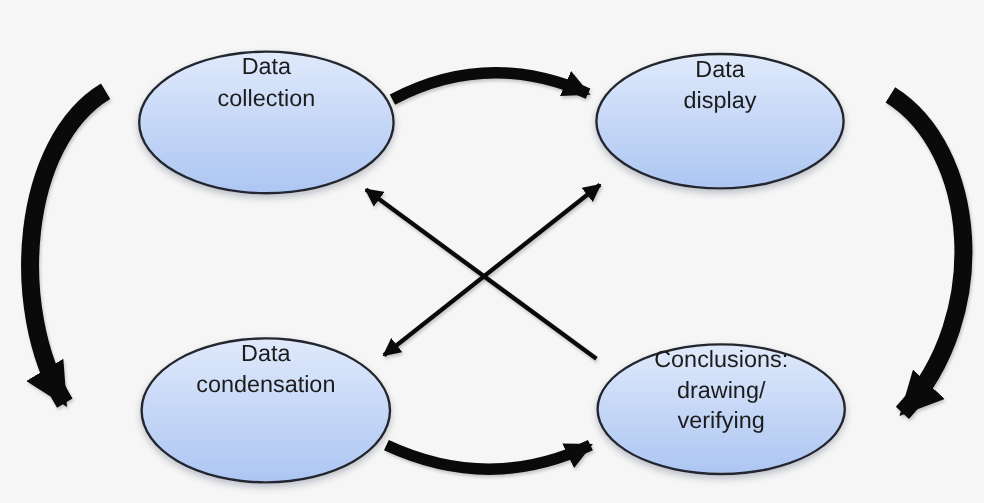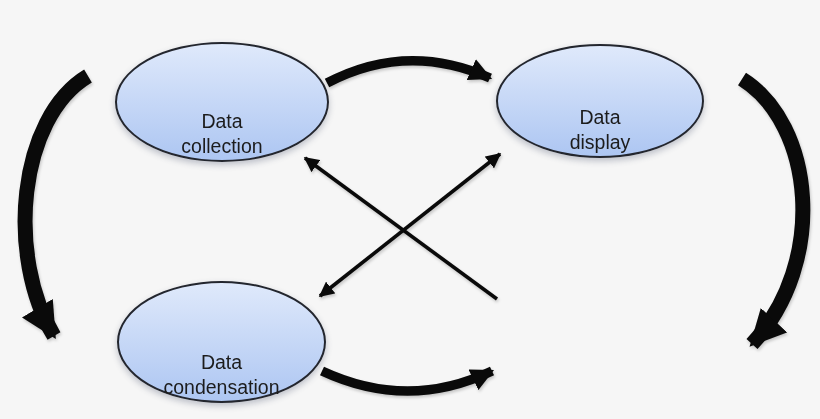--- a/index.html
+++ b/index.html
@@ -28,21 +28,21 @@
   .edge.side{stroke-width:15;}
   .edge.thin{stroke-width:3.6;}
   .mhead{fill:var(--arrow);}
   .node{
     position:absolute;
     box-sizing:border-box;
     border-radius:50%;
     border:2.2px solid var(--node-border);
     background:linear-gradient(to bottom,var(--node-top),var(--node-bottom));
     box-shadow:0 3px 6px rgba(55,65,95,0.30);
-    display:flex;align-items:flex-end;justify-content:center;
+    display:flex;align-items:flex-start;justify-content:center;
   }
   .node-label{
     font-size:19.5px;
     line-height:1.32;
     color:var(--node-text);
     text-align:center;
     white-space:pre-line;
   }
   #node-data-collection{left:115px;top:42px;width:214px;height:120px;}
   #node-data-display{left:496px;top:44px;width:208px;height:114px;}
@@ -85,14 +85,19 @@
   <div class="node" id="node-data-display">
     <span class="node-label">Data
 display</span>
   </div>
 
   <div class="node" id="node-data-condensation">
     <span class="node-label">Data
 condensation</span>
   </div>
 
+  <div class="node" id="node-conclusions">
+    <span class="node-label">Conclusions:
+drawing/
+verifying</span>
+  </div>
 
 </div>
 
 </body></html>

